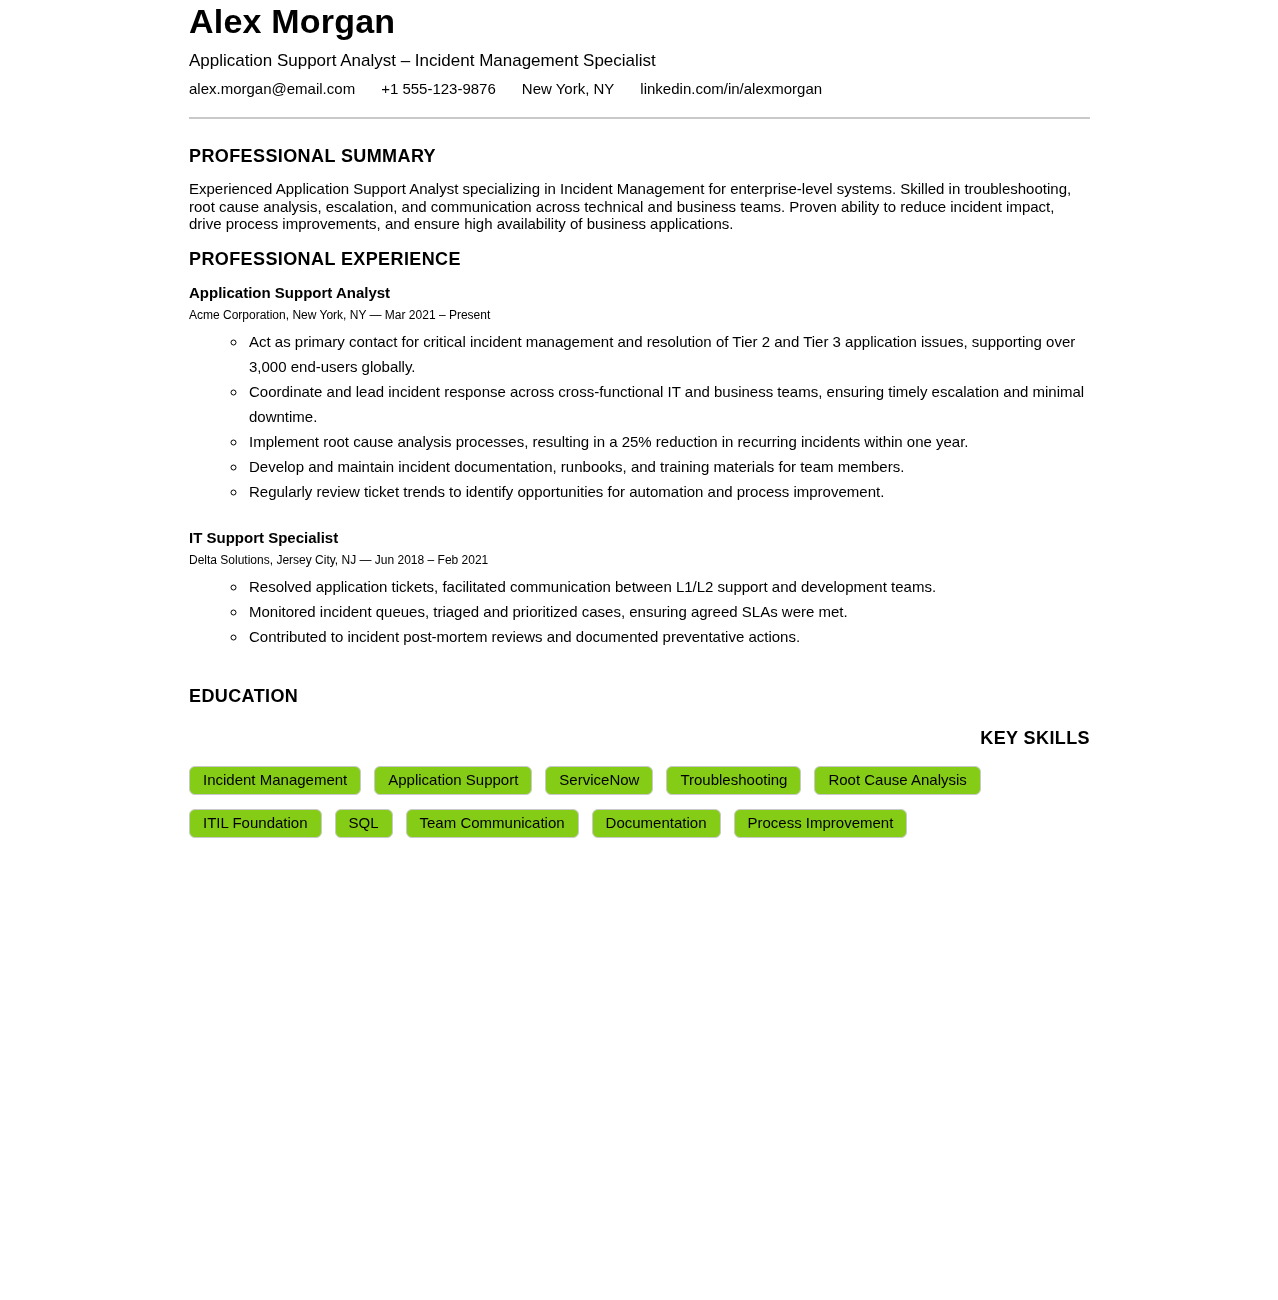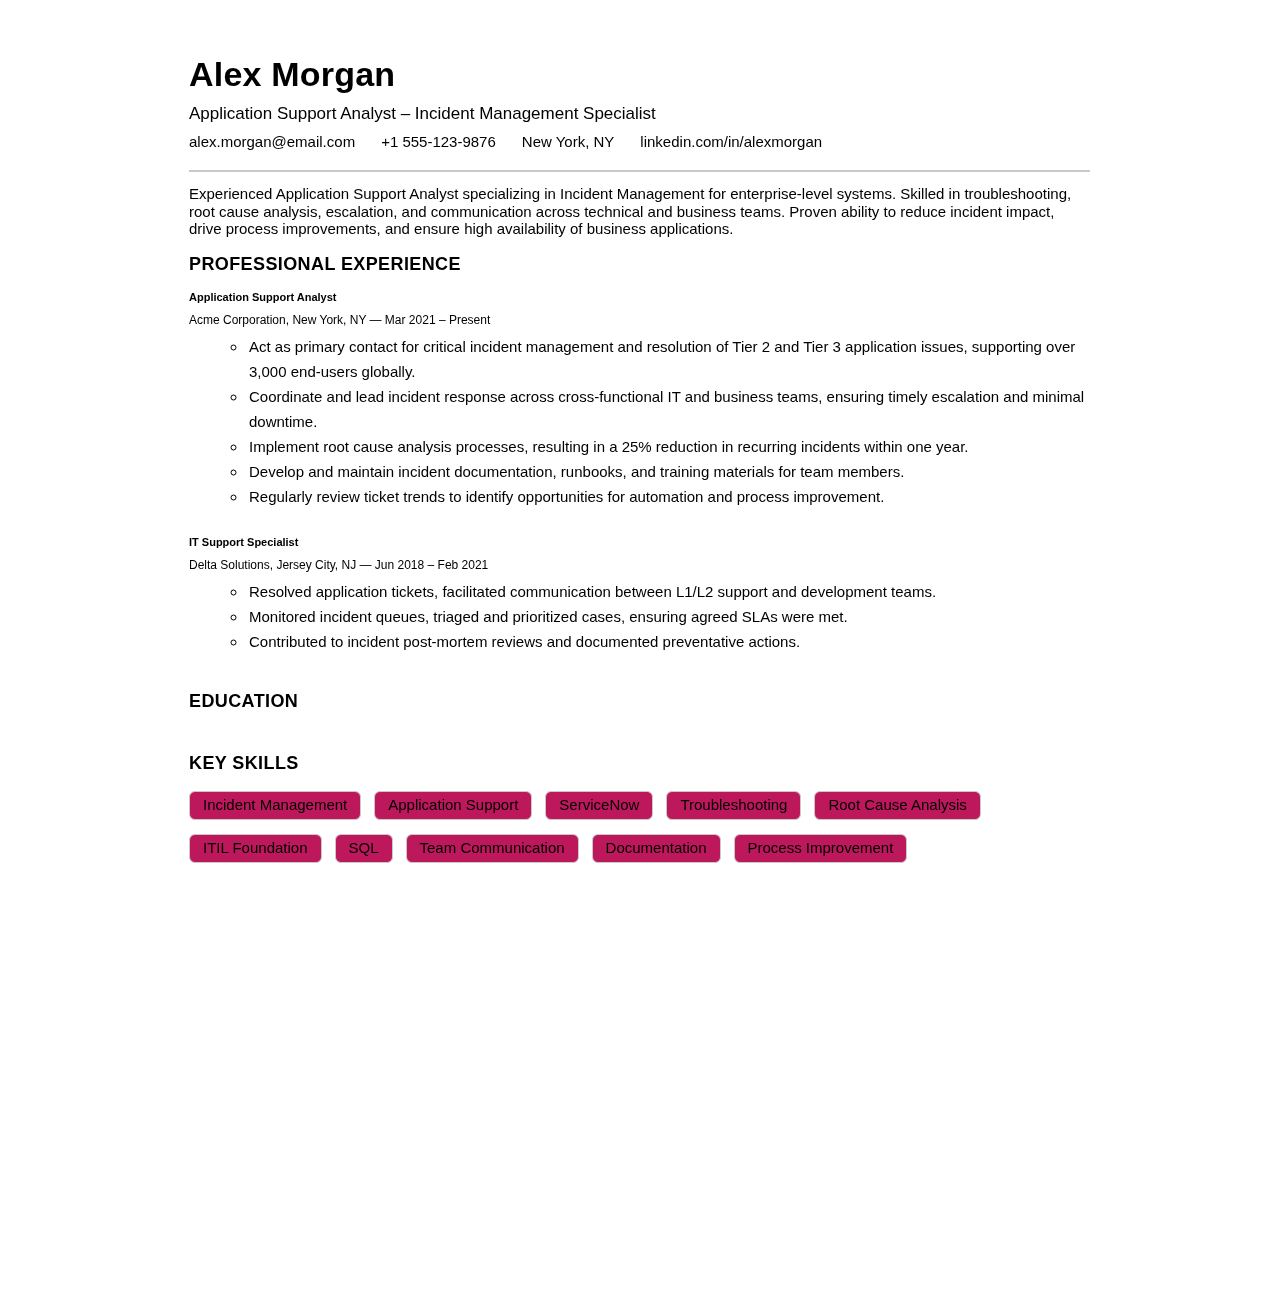--- a/index.html
+++ b/index.html
@@ -5,21 +5,21 @@
   * { box-sizing: border-box; }
   html, body {
     margin: 0; padding: 0; background: #ffffff;
   }
   body {
     width: 1278px; min-height: 1300px;
     font-family: "Liberation Sans", sans-serif;
     color: #000000;
     -webkit-font-smoothing: antialiased;
   }
-  .page { width: 901px; margin: 0 0 0 189px; padding-top: 53px; }
+  .page { width: 901px; margin: 0 0 0 189px; }
 
   h1.name {
     font-size: 34px; font-weight: bold;
     margin: 0; line-height: 42px; letter-spacing: 0.2px;
   }
   .subtitle { font-size: 17px; margin-top: 9px; line-height: 20px; }
   .contact-row {
     display: flex; gap: 26px;
     font-size: 15px; margin-top: 9px; line-height: 18px;
   }
@@ -33,45 +33,45 @@
     margin: 0; line-height: 22px;
   }
   .section-summary h2.section-heading { margin-top: 26px; }
   .summary-text {
     font-size: 15px; line-height: 17.5px;
     margin: 13px 0 0 0;
   }
 
   .section-experience h2.section-heading { margin-top: 15px; }
   .job-title {
-    font-size: 11px; font-weight: bold;
+    font-size: 15px; font-weight: bold;
     margin: 13px 0 0 0; line-height: 19px;
   }
   .job + .job .job-title { margin-top: 24px; }
   .job-meta { font-size: 12px; margin-top: 4px; line-height: 18px; }
   ul.bullets {
     list-style: circle;
     margin: 5px 0 0 0; padding: 0 0 0 58px;
     font-size: 15px; line-height: 25px;
   }
   ul.bullets li { padding-left: 2px; }
 
   .section-education h2.section-heading { margin-top: 36px; }
   .degree {
     font-size: 15.5px; font-weight: bold;
     margin: 22px 0 0 0; line-height: 19px;
   }
   .edu-meta { font-size: 15px; margin-top: 4px; line-height: 18px; }
 
-  .section-skills h2.section-heading { margin-top: 40px; }
+  .section-skills h2.section-heading { margin-top: 20px; text-align: right; }
   .chips { margin-top: 17px; }
   .chip {
     display: inline-block;
     border: 1px solid #c9c9c9; border-radius: 6px;
-    background: #be185d;
+    background: #84cc16;
     padding: 4px 13px 5px 13px;
     margin: 0 13px 14px 0;
     font-size: 15px; line-height: 18px;
     white-space: nowrap;
   }
 </style>
 </head>
 <body>
 
 <div class="page">
@@ -82,20 +82,21 @@
     <div class="contact-row">
       <span>alex.morgan@email.com</span>
       <span>+1 555-123-9876</span>
       <span>New York, NY</span>
       <span>linkedin.com/in/alexmorgan</span>
     </div>
     <hr class="divider">
   </header>
 
   <section class="section-summary">
+    <h2 class="section-heading">PROFESSIONAL SUMMARY</h2>
     <p class="summary-text">Experienced Application Support Analyst specializing in Incident Management for enterprise-level systems. Skilled in troubleshooting, root cause analysis, escalation, and communication across technical and business teams. Proven ability to reduce incident impact, drive process improvements, and ensure high availability of business applications.</p>
   </section>
 
   <section class="section-experience">
     <h2 class="section-heading">PROFESSIONAL EXPERIENCE</h2>
 
     <div class="job">
       <h3 class="job-title">Application Support Analyst</h3>
       <div class="job-meta">Acme Corporation, New York, NY — Mar 2021 – Present</div>
       <ul class="bullets">

